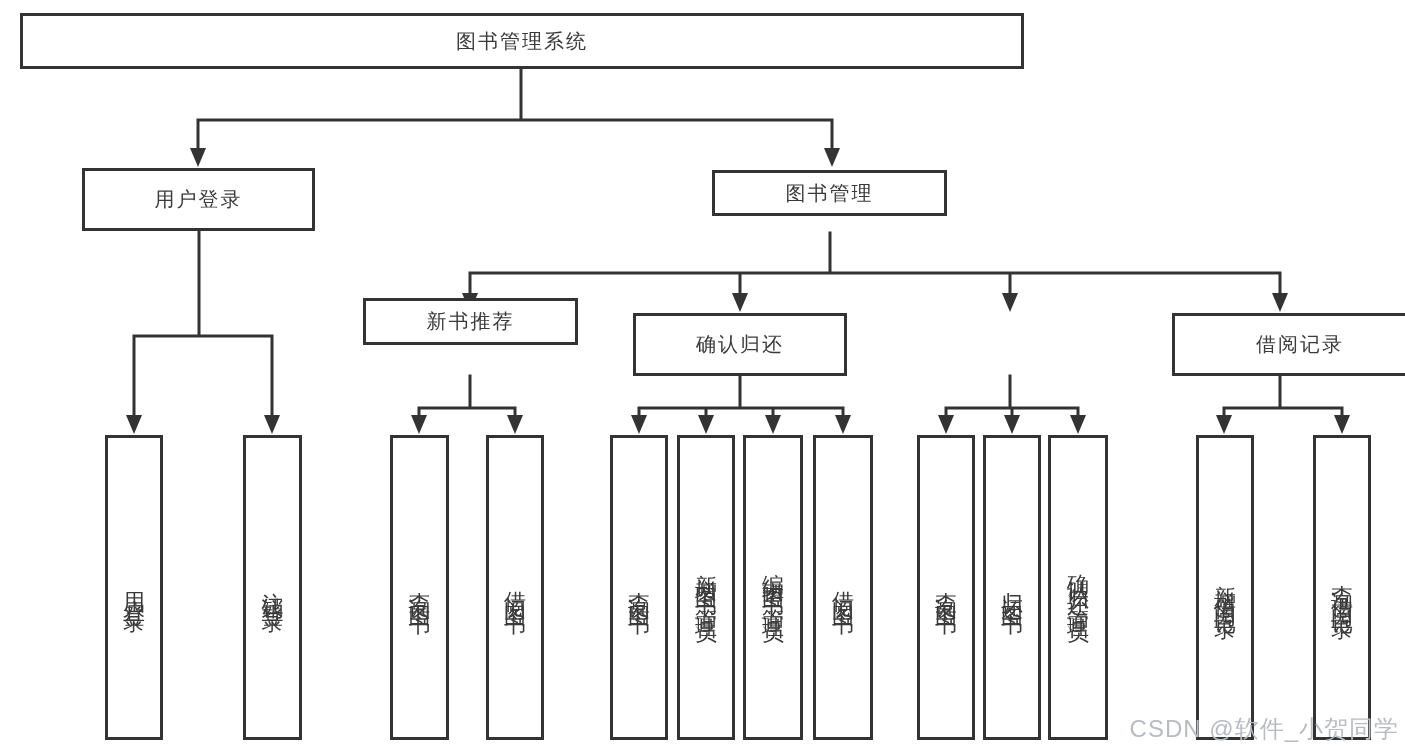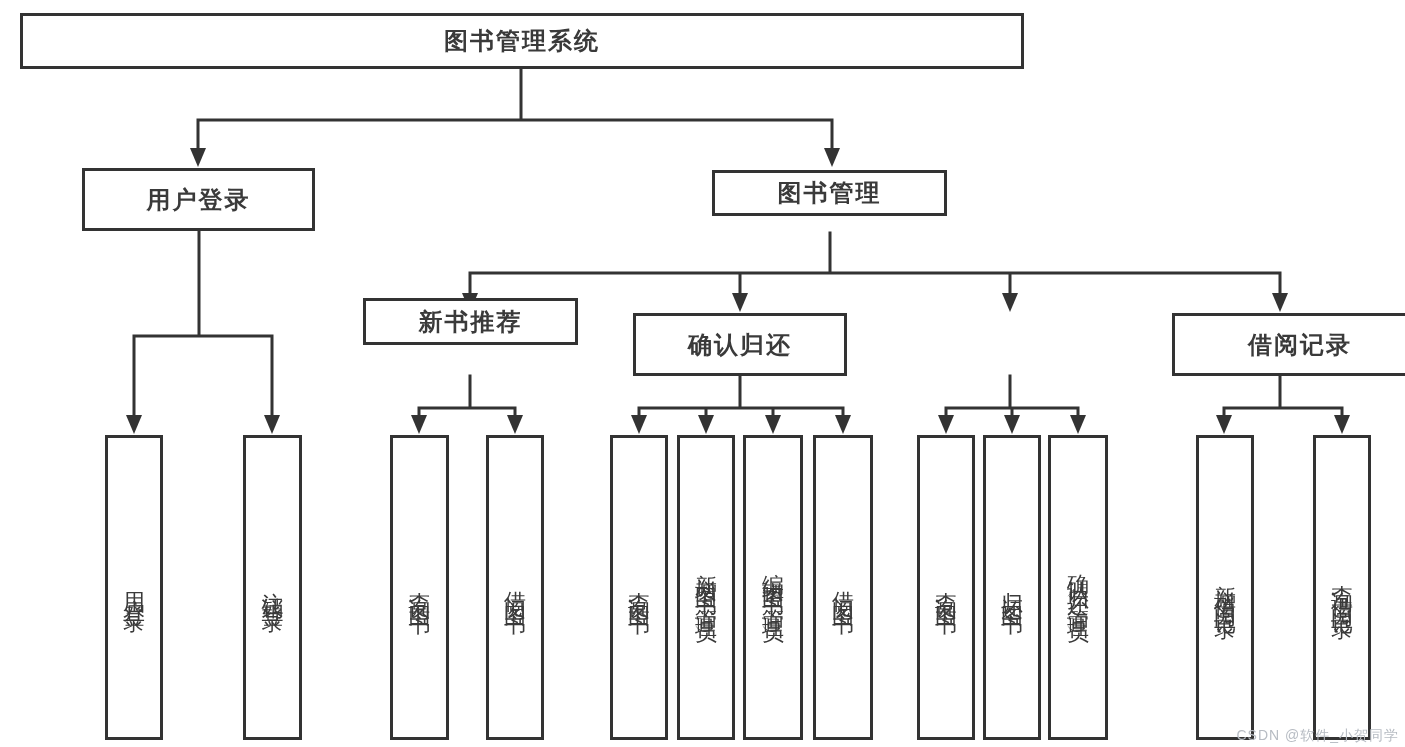--- a/index.html
+++ b/index.html
@@ -22,38 +22,37 @@
     box-sizing: border-box;
     border: 3px solid #333333;
     background: #ffffff;
     display: flex;
     align-items: center;
     justify-content: center;
     color: #3a3a3a;
     z-index: 2;
   }
   .h-node .lbl {
-    font-size: 24px;
+    font-size: 20px;
     letter-spacing: 2px;
     white-space: nowrap;
-    font-weight: bold;
   }
   .v-node .lbl {
     writing-mode: vertical-rl;
     text-orientation: mixed;
     font-size: 22px;
     letter-spacing: 7px;
     line-height: 1;
     white-space: nowrap;
   }
   .watermark {
     position: absolute;
     right: 6px;
     bottom: 2px;
-    font-size: 14px;
+    font-size: 24px;
     letter-spacing: 1px;
     color: #b7bcc3;
     z-index: 5;
     white-space: nowrap;
   }
 </style>
 </head>
 <body>
 
 <div class="canvas">

